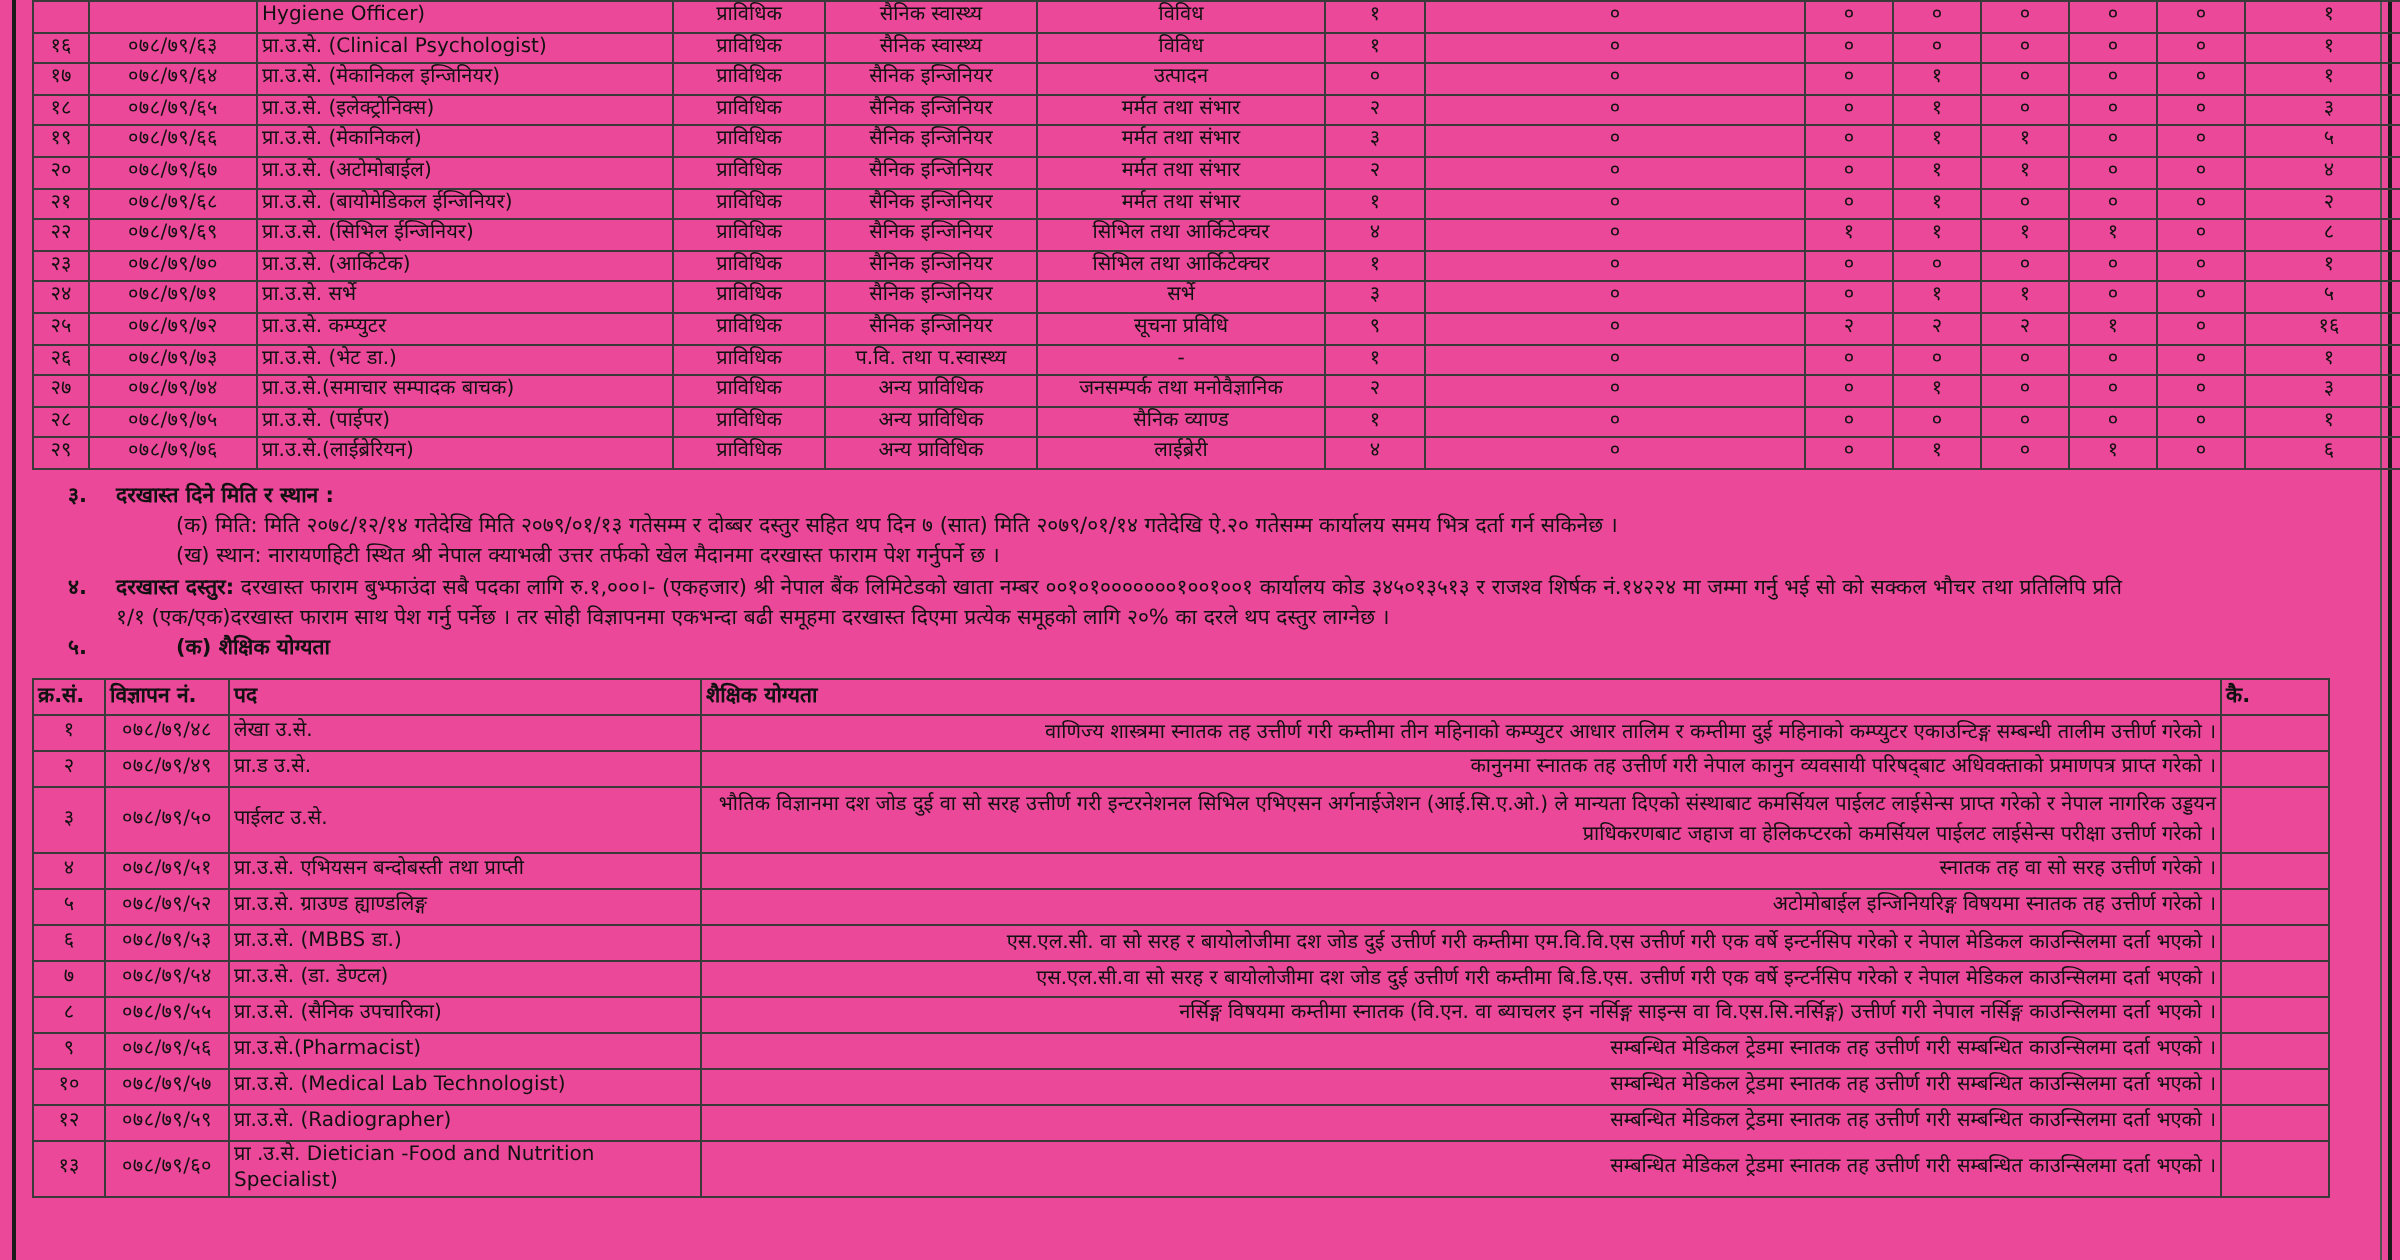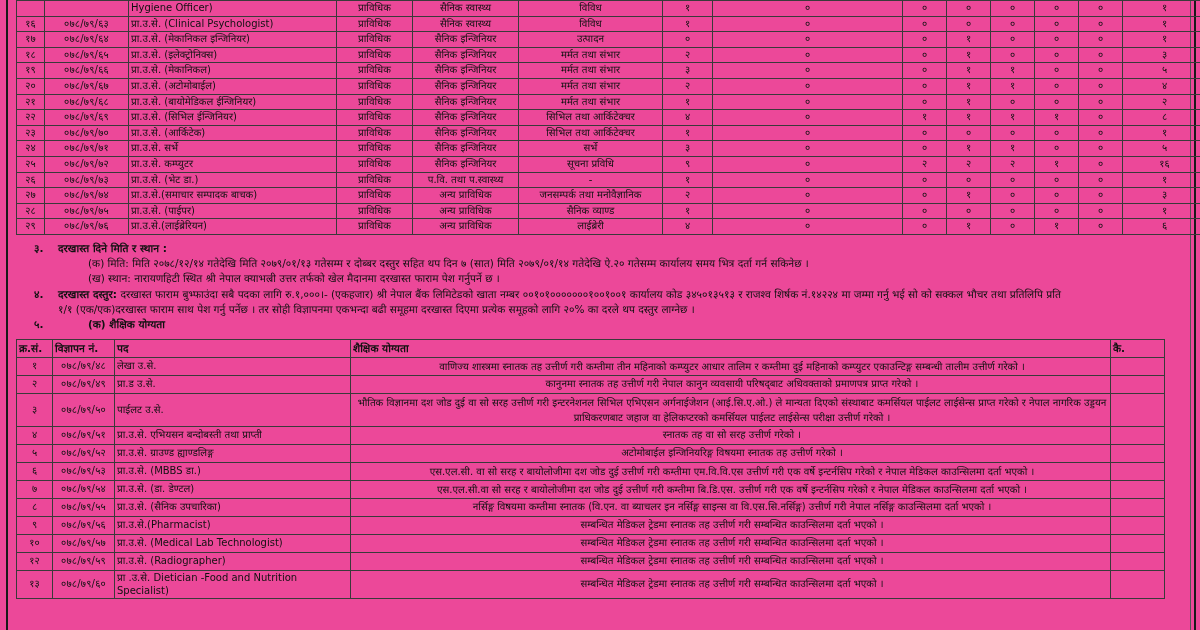--- a/index.html
+++ b/index.html
@@ -85,21 +85,21 @@
   .clause .body { flex: 1 1 auto; }
   .bold { font-weight: bold; }
   .sub { padding-left: 30px; }
 
   
   .t2wrap { margin-top: 7px; }
   .t2 { width: 1148px; font-size: 10px; }
   .t2 th, .t2 td { border: 1px solid #3a3a3a; }
   .t2 th { text-align: left; font-weight: bold; height: 18px; font-size: 10.5px; }
   .t2 td { height: 18px; }
-  .t2 td.q { text-align: center; padding-left: 5px; }
+  .t2 td.q { text-align: right; padding-left: 5px; }
   .t2 td.qq { line-height: 1.5; }
 </style>
 </head>
 <body>
 
 <div class="page">
   <div class="edge-left"></div>
   <div class="edge-right"></div>
   <div class="edge-right2"></div>
 

